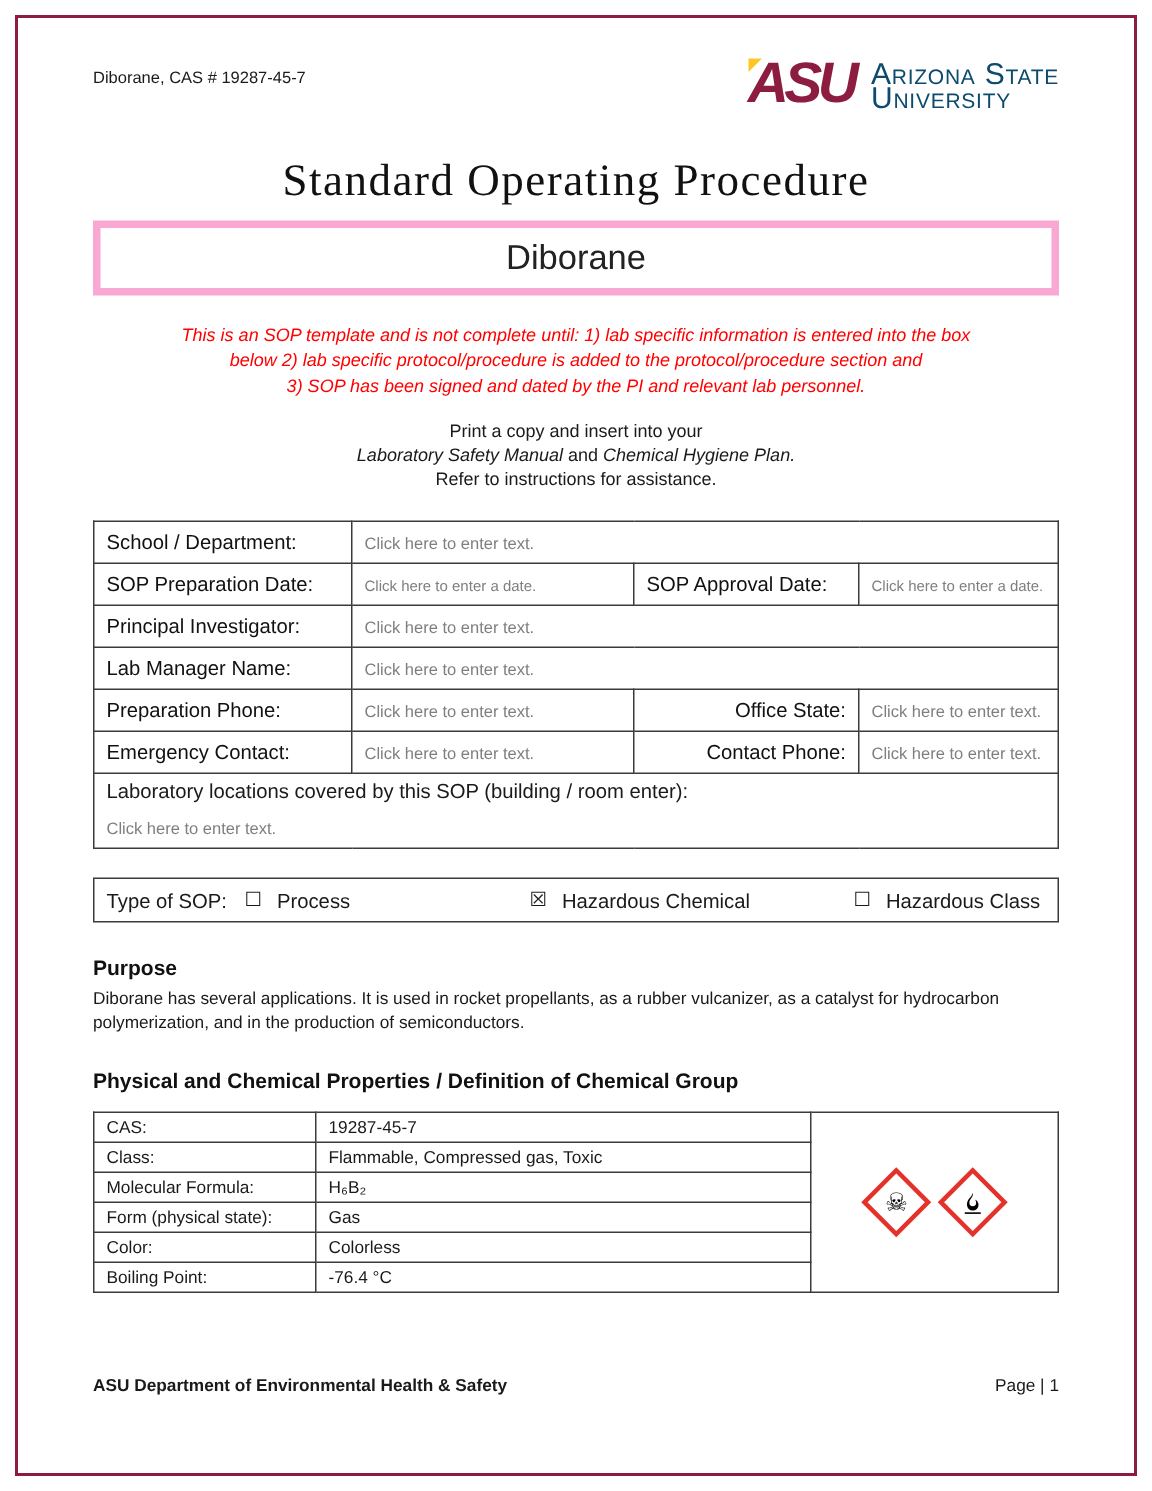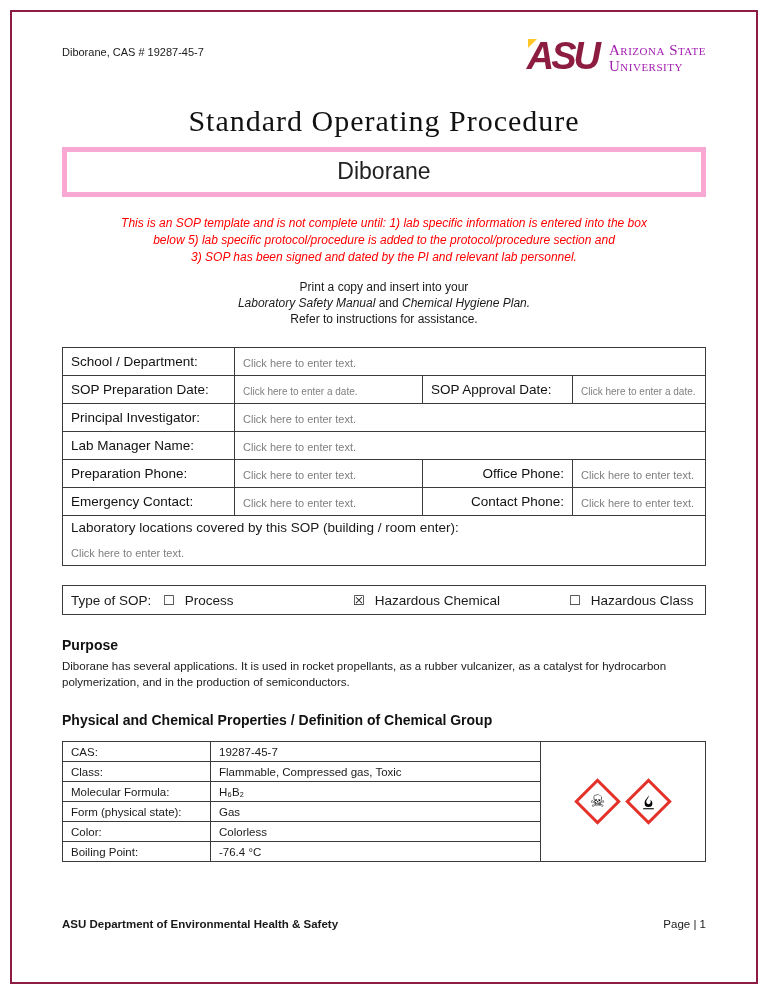--- a/index.html
+++ b/index.html
@@ -38,24 +38,24 @@
     color: #8C1D40; letter-spacing: -3px;
     padding-right: 4px;
   }
   .logo-gold {
     position: absolute; top: 3px; left: 1px;
     width: 0; height: 0;
     border-left: 9px solid #FFC627;
     border-bottom: 9px solid transparent;
   }
   .logo-text {
-    font-family: Liberation Serif, serif;
+    font-family: Liberation Sans, sans-serif;
     font-variant: small-caps;
-    color: #a21caf;
-    font-size: 15px; line-height: 16px;
+    color: #0c4a6e;
+    font-size: 20px; line-height: 16px;
     letter-spacing: 0.5px;
     padding-top: 4px;
   }
 
   
   .main-title {
     font-family: "Liberation Serif", "DejaVu Serif", serif;
     font-size: 30px;
     text-align: center;
     letter-spacing: 1px;
@@ -188,21 +188,21 @@
       </div>
     </div>
 
     <div class="main-title">Standard Operating Procedure</div>
     <div class="chem-box">
       <div class="chem-name">Diborane</div>
     </div>
 
     <div class="disclaimer">
       <div>This is an SOP template and is not complete until: 1) lab specific information is entered into the box</div>
-      <div>below 5) lab specific protocol/procedure is added to the protocol/procedure section and</div>
+      <div>below 2) lab specific protocol/procedure is added to the protocol/procedure section and</div>
       <div>3) SOP has been signed and dated by the PI and relevant lab personnel.</div>
     </div>
 
     <div class="instructions">
       <div>Print a copy and insert into your</div>
       <div>
         <span class="it">Laboratory Safety Manual</span><span> and </span><span class="it">Chemical Hygiene Plan.</span>
       </div>
       <div>Refer to instructions for assistance.</div>
     </div>
@@ -229,21 +229,21 @@
         <td class="lbl">Principal Investigator:</td>
         <td colspan="3"><span class="ph">Click here to enter text.</span></td>
       </tr>
       <tr>
         <td class="lbl">Lab Manager Name:</td>
         <td colspan="3"><span class="ph">Click here to enter text.</span></td>
       </tr>
       <tr>
         <td class="lbl">Preparation Phone:</td>
         <td><span class="ph">Click here to enter text.</span></td>
-        <td class="lbl ralign">Office Phone:</td>
+        <td class="lbl ralign">Office State:</td>
         <td><span class="ph">Click here to enter text.</span></td>
       </tr>
       <tr>
         <td class="lbl">Emergency Contact:</td>
         <td><span class="ph">Click here to enter text.</span></td>
         <td class="lbl ralign">Contact Phone:</td>
         <td><span class="ph">Click here to enter text.</span></td>
       </tr>
       <tr>
         <td class="loc-cell" colspan="4">

